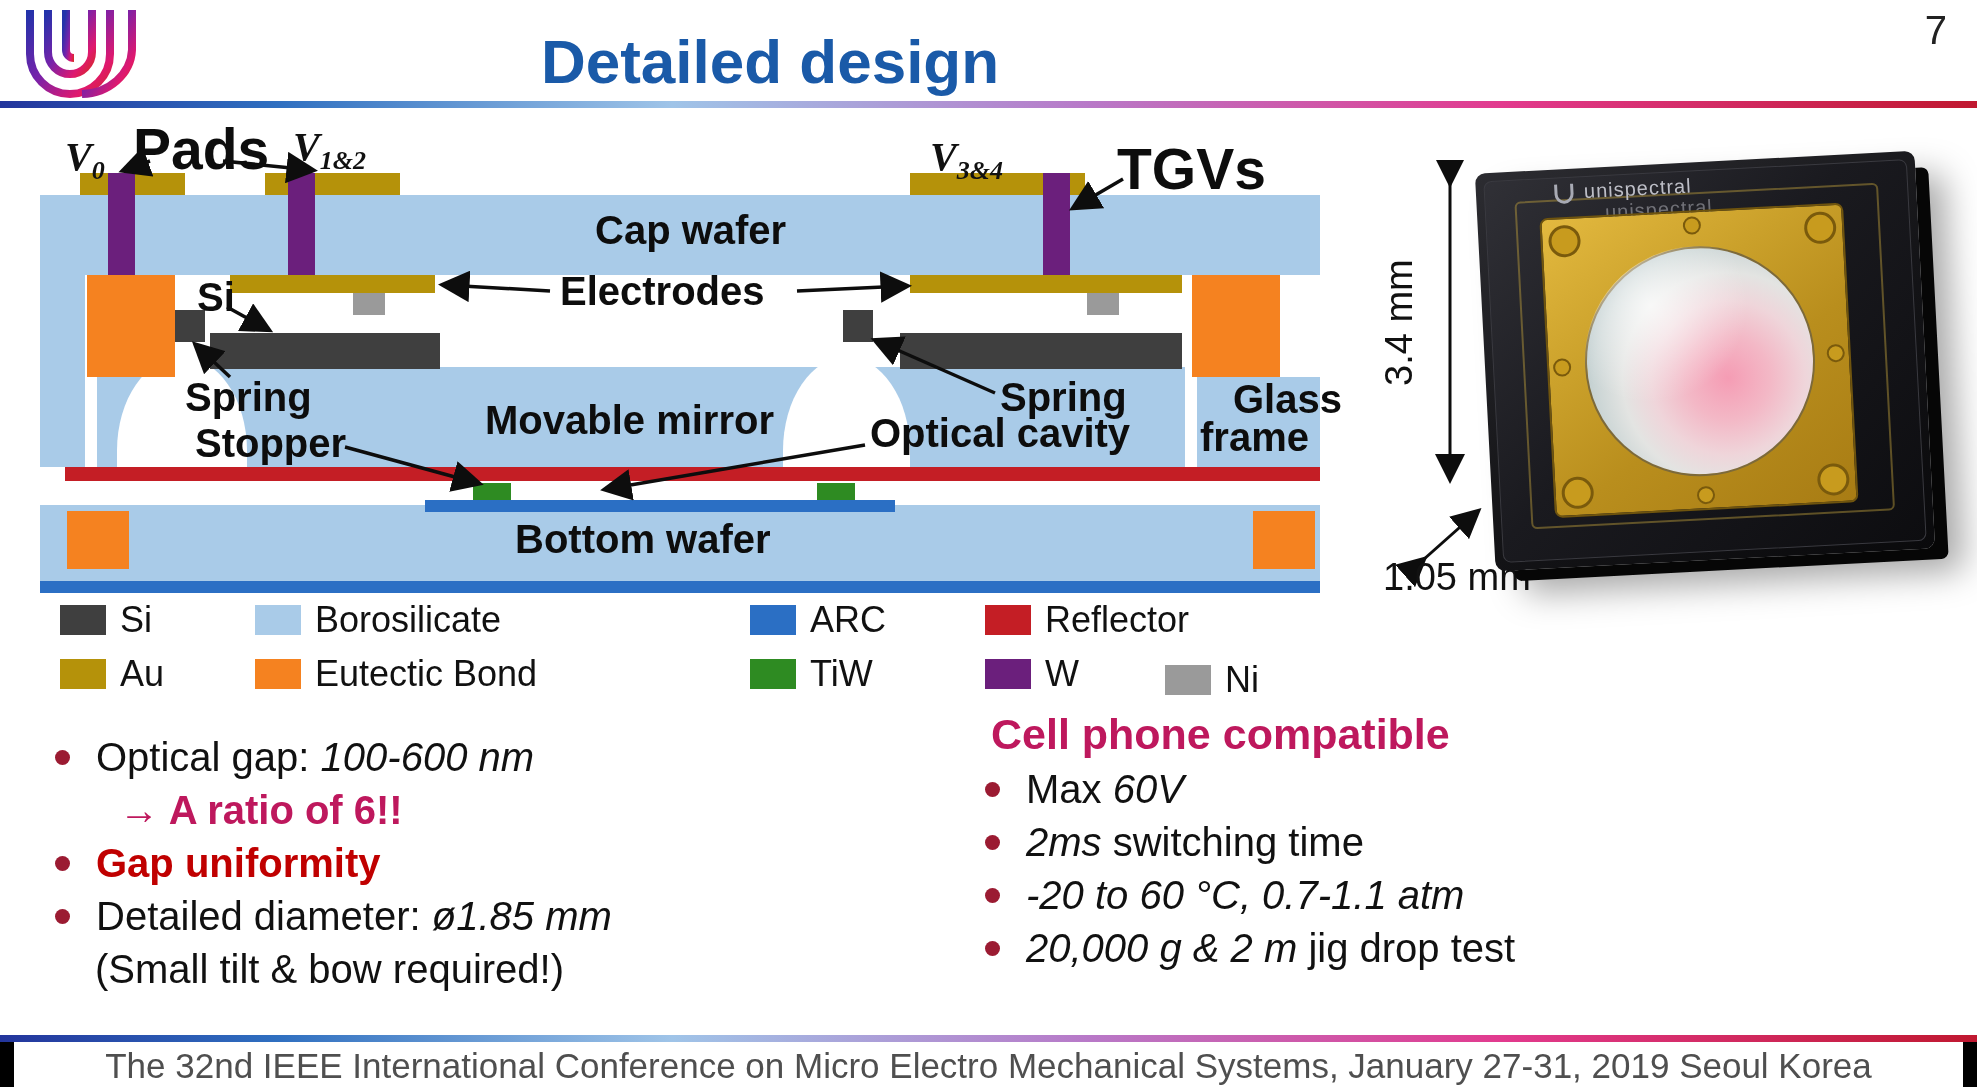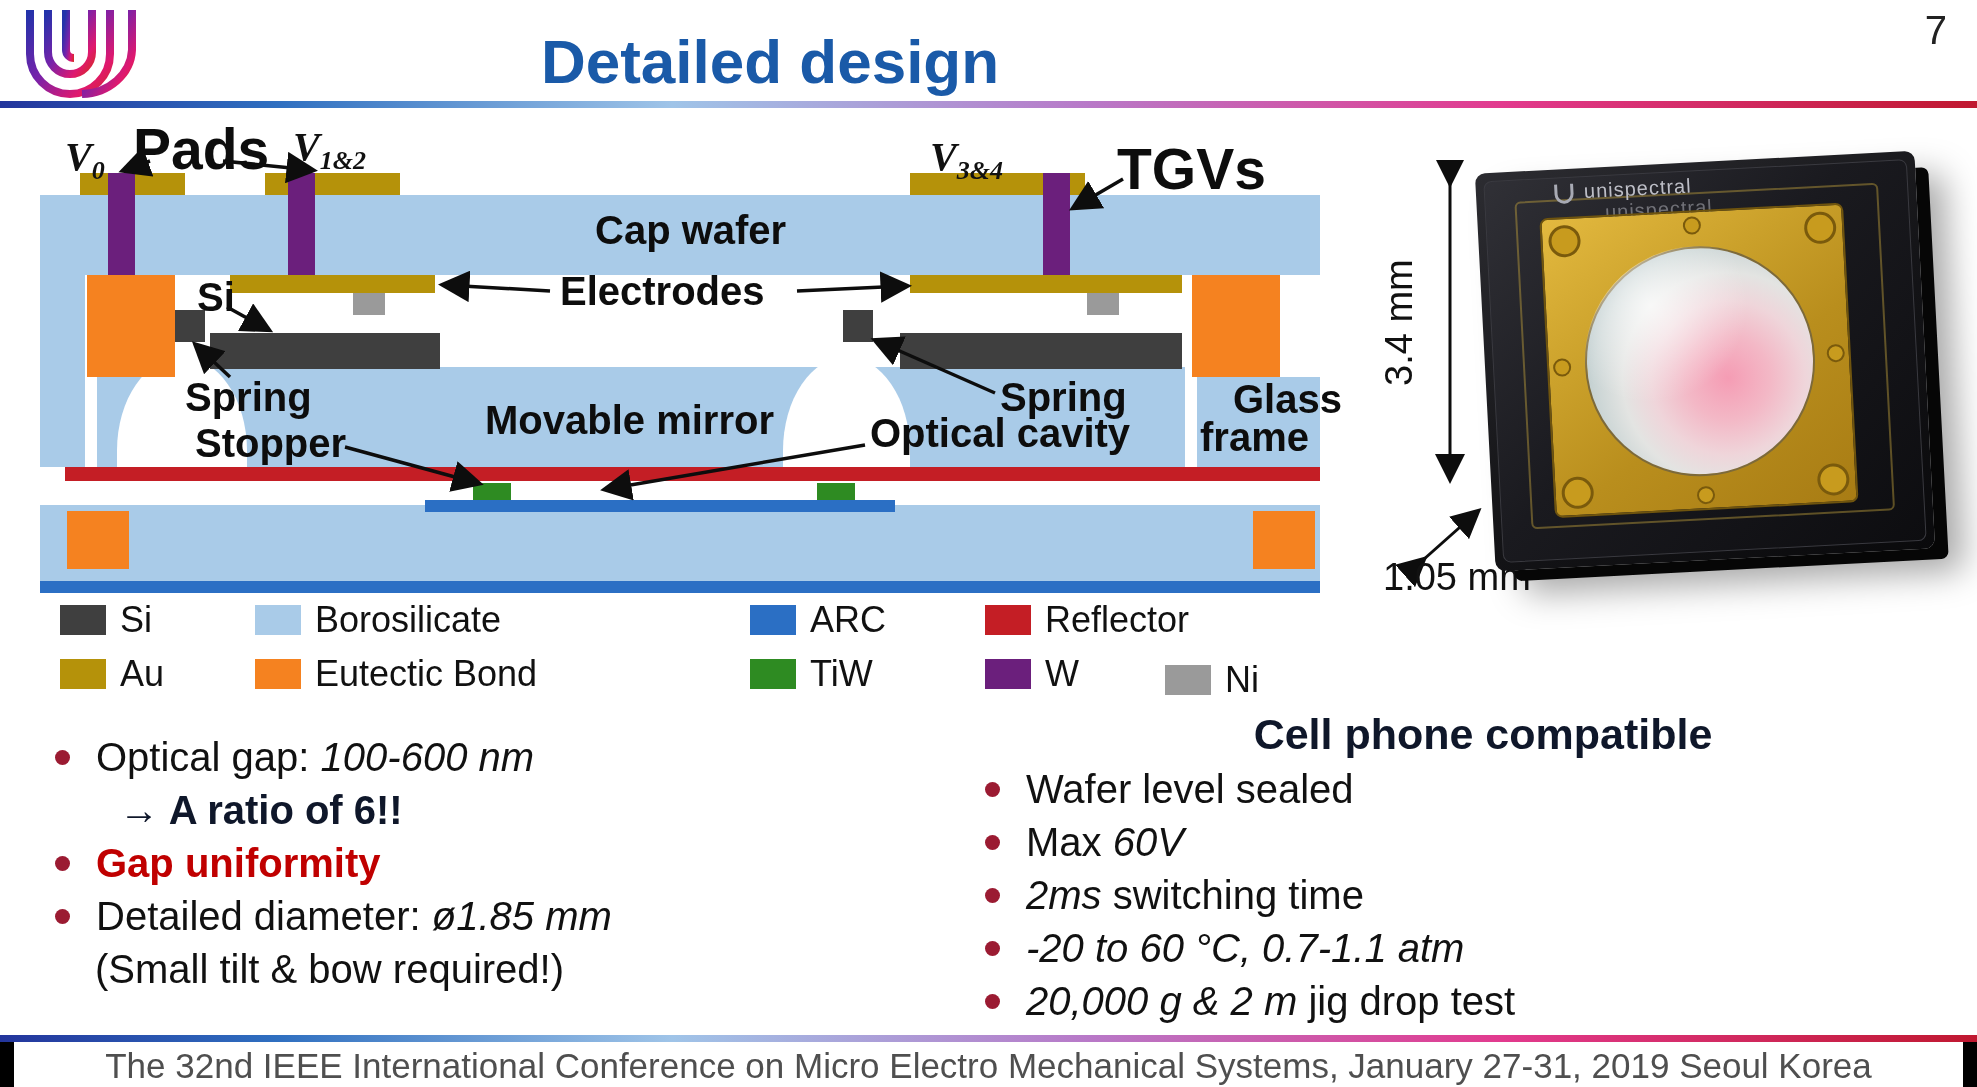--- a/index.html
+++ b/index.html
@@ -50,21 +50,21 @@
   #dim-h{left:1378px;top:235px;height:175px;writing-mode:vertical-rl;transform:rotate(180deg);
     font-size:38px;color:#111;text-align:center;}
   #dim-t{left:1383px;top:556px;font-size:38px;color:#111;white-space:nowrap;}
   
   .specs{font-size:40px;color:#111;}
   #specs-left{left:55px;top:735px;width:900px;}
   #specs-right{left:985px;top:710px;width:990px;}
   .srow{display:flex;align-items:baseline;margin-bottom:9px;line-height:1.1;}
   .bullet{flex:0 0 auto;width:15px;height:15px;border-radius:50%;background:#9b1b32;margin-right:26px;align-self:center;}
   .ital{font-style:italic;}
-  .blue-bold{color:#0f172a;font-weight:bold;text-align:center;}
+  .blue-bold{color:#be185d;font-weight:bold;}
   .red-bold{color:#c00000;font-weight:bold;}
   #right-header{font-size:43px;margin:0 0 8px 6px;}
   .indent1{padding-left:64px;}
   .indent2{padding-left:40px;}
   
   #footer-text{top:1046px;left:0;width:1977px;text-align:center;font-size:35px;color:#4f4f4f;}
   .corner{top:1042px;width:14px;height:45px;background:#000;}
   #corner-l{left:0;} #corner-r{right:0;}
 </style>
 </head>
@@ -130,20 +130,21 @@
   <div class="dl big" style="left:1092px;top:26px">TGVs</div>
   <div class="dl" style="left:570px;top:95px">Cap wafer</div>
   <div class="dl" style="left:172px;top:162px">Si</div>
   <div class="dl" style="left:535px;top:156px">Electrodes</div>
   <div class="dl" style="left:160px;top:262px">Spring</div>
   <div class="dl" style="left:460px;top:285px">Movable mirror</div>
   <div class="dl" style="left:975px;top:262px">Spring</div>
   <div class="dl" style="left:1208px;top:264px">Glass</div>
   <div class="dl" style="left:1175px;top:302px">frame</div>
   <div class="dl" style="left:170px;top:308px">Stopper</div>
+  <div class="dl" style="left:490px;top:404px">Bottom wafer</div>
   <div class="dl" style="left:845px;top:298px">Optical cavity</div>
 
   <svg id="arrows" width="1330" height="500" viewBox="0 0 1330 500">
     <defs>
       <marker id="ah" markerWidth="9" markerHeight="9" refX="7" refY="4.5" orient="auto">
         <path d="M0,0 L9,4.5 L0,9 z" fill="#0d0d0d"></path>
       </marker>
     </defs>
     <g stroke="#0d0d0d" stroke-width="3.5" fill="none" marker-end="url(#ah)">
       <line x1="125" y1="46" x2="100" y2="55"></line>
@@ -253,24 +254,20 @@
   </div>
   <div class="srow indent2">
     <span>(Small tilt &amp; bow required!)</span>
   </div>
 </div>
 
 <div class="abs specs" id="specs-right">
   <div class="blue-bold" id="right-header">Cell phone compatible</div>
   <div class="srow">
     <span class="bullet"></span>
-    <span>Wafer level sealed</span>
-  </div>
-  <div class="srow">
-    <span class="bullet"></span>
     <span><span>Max </span><span class="ital">60V</span></span>
   </div>
   <div class="srow">
     <span class="bullet"></span>
     <span><span class="ital">2ms</span><span> switching time</span></span>
   </div>
   <div class="srow">
     <span class="bullet"></span>
     <span class="ital">-20 to 60 °C, 0.7-1.1 atm</span>
   </div>

